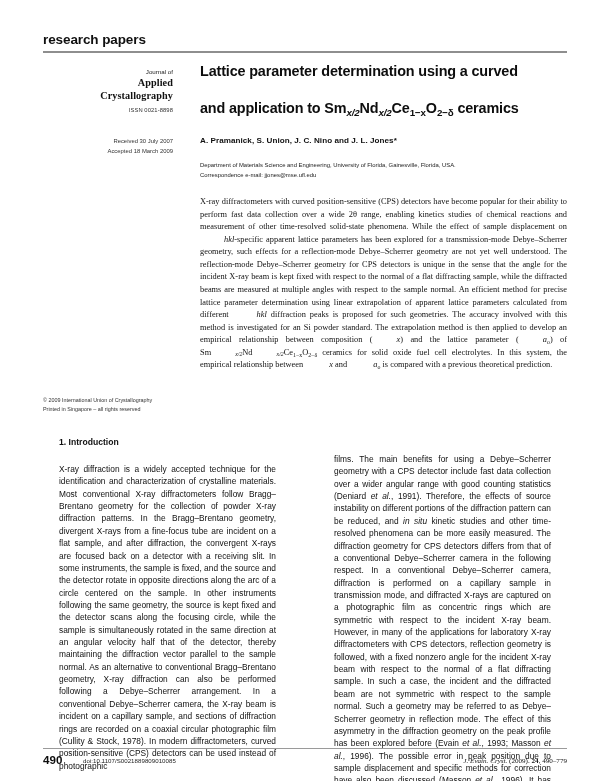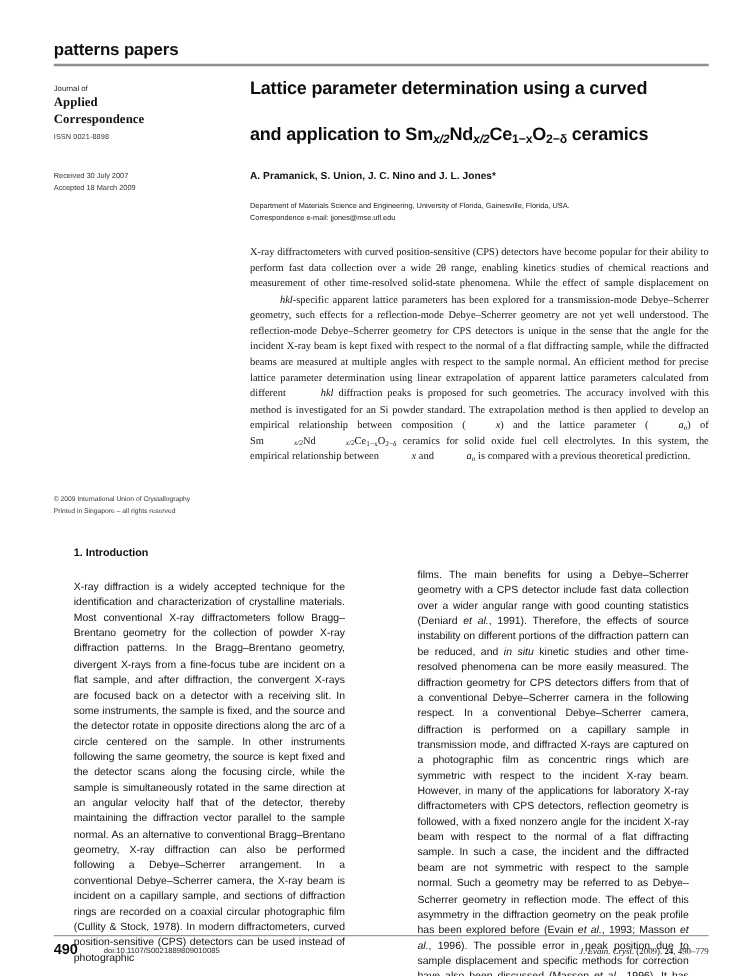--- a/index.html
+++ b/index.html
@@ -41,23 +41,24 @@
   .head-rule {
     margin-top: 3px;
     height: 2.2px;
     background: #8e8e8e;
     width: 524px;
   }
 
   
   .meta-col {
     position: absolute;
-    left: 43px;
+    left: 33px;
     top: 68px;
     width: 140px;
+    text-align: right;
   }
   .journal-of {
     font-family: "Liberation Sans", sans-serif;
     font-size: 6.2px;
     color: #222;
     line-height: 1.35;
     margin-bottom: 1px;
   }
   .journal-name {
     font-family: "Liberation Serif", serif;
@@ -229,28 +230,28 @@
   }
   .citation b { font-style: normal; font-weight: bold; }
   .citation .roman { font-style: normal; }
 </style>
 </head>
 <body>
 
 <div class="page">
 
   <div class="running-head">
-    <div class="running-head-text">patterns papers</div>
+    <div class="running-head-text">research papers</div>
     <div class="head-rule"></div>
   </div>
 
   <div class="meta-col">
     <div class="journal-of">Journal of</div>
     <div class="journal-name">Applied</div>
-    <div class="journal-name">Correspondence</div>
+    <div class="journal-name">Crystallography</div>
     <div class="issn">ISSN 0021-8898</div>
     <div class="dates">
       <div>Received 30 July 2007</div>
       <div>Accepted 18 March 2009</div>
     </div>
   </div>
 
   <div class="copyright">
     <div>© 2009 International Union of Crystallography</div>
     <div>Printed in Singapore – all rights reserved</div>

